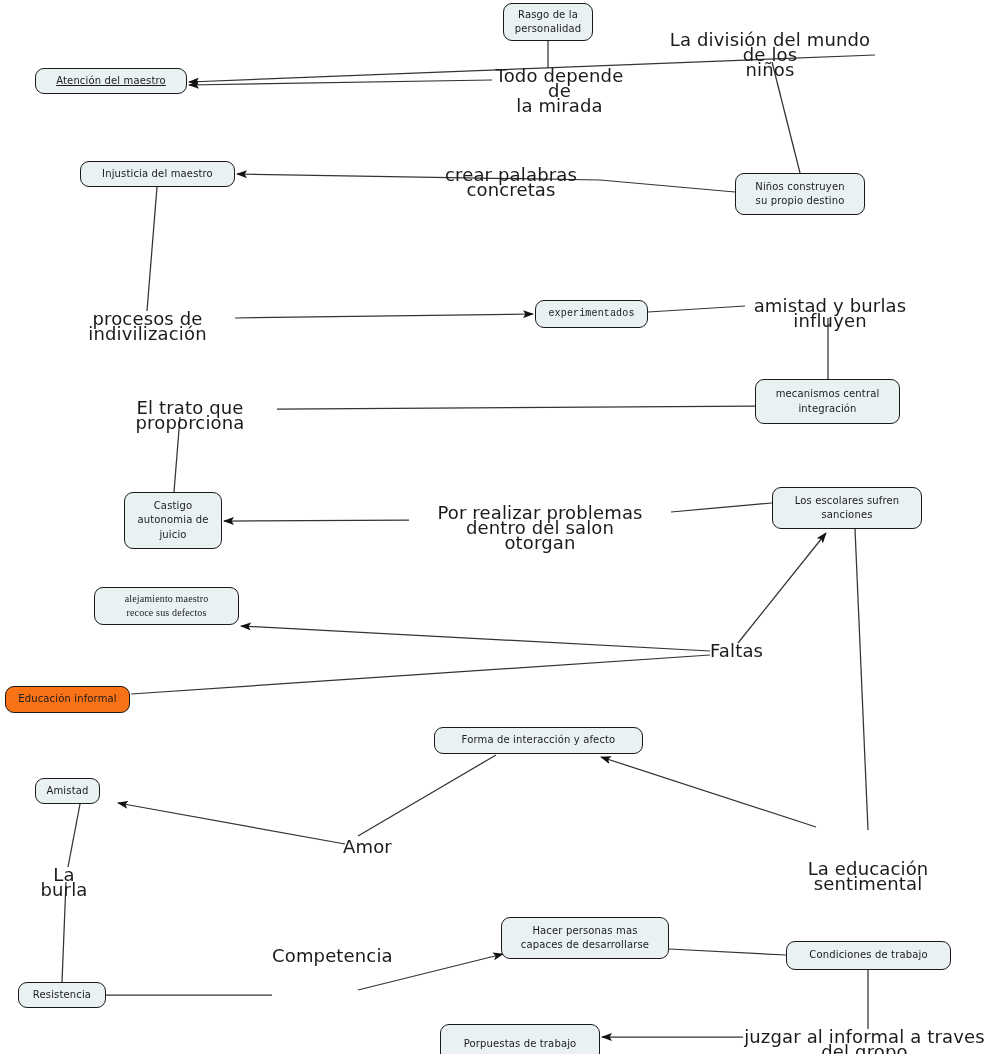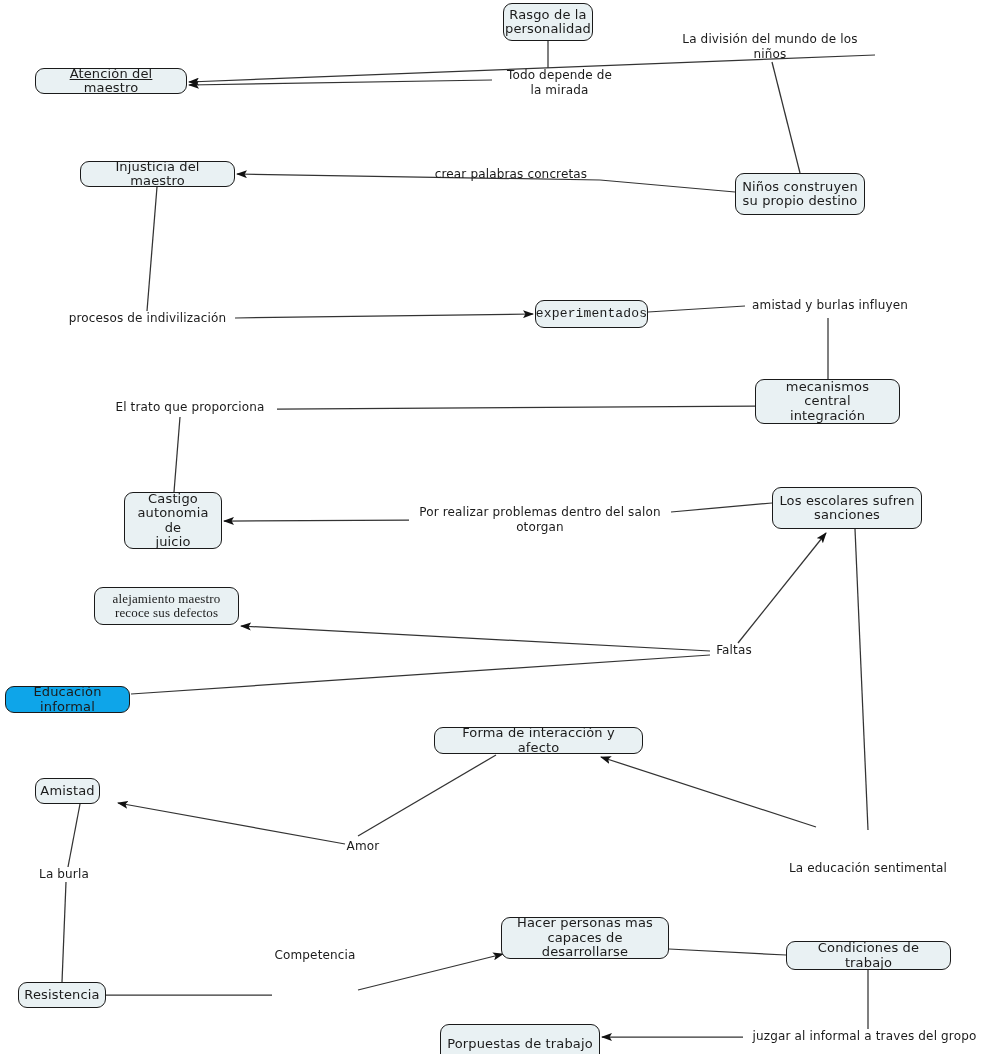--- a/index.html
+++ b/index.html
@@ -10,30 +10,30 @@
     position:absolute;
     box-sizing:border-box;
     background:#e9f1f3;
     border:1.4px solid #1a1a1a;
     border-radius:9px;
     color:#1b1b1b;
     display:flex;
     align-items:center;
     justify-content:center;
     text-align:center;
-    font-size:13px;
+    font-size:10px;
     line-height:14.5px;
     letter-spacing:0.15px;
     white-space:pre-line;
     padding:2px 6px;
   }
   .linklabel{
     position:absolute;
     color:#111;
-    font-size:12px;
+    font-size:18px;
     line-height:15px;
     letter-spacing:0.15px;
     text-align:center;
     white-space:pre-line;
     background:transparent;
   }
 </style>
 </head>
 <body>
 
@@ -85,21 +85,21 @@
       <div class="node" style="left: 535px; top: 300px; width: 113px; height: 28px; background: rgb(233, 241, 243); border-color: rgb(26, 26, 26); color: rgb(27, 27, 27); font-family: Liberation Mono, monospace;">experimentados</div>
       <div class="node" style="left: 755px; top: 379px; width: 145px; height: 45px; background: rgb(233, 241, 243); border-color: rgb(26, 26, 26); color: rgb(27, 27, 27);">mecanismos  central
 integración</div>
       <div class="node" style="left: 772px; top: 487px; width: 150px; height: 42px; background: rgb(233, 241, 243); border-color: rgb(26, 26, 26); color: rgb(27, 27, 27);">Los  escolares  sufren
 sanciones</div>
       <div class="node" style="left: 124px; top: 492px; width: 98px; height: 57px; background: rgb(233, 241, 243); border-color: rgb(26, 26, 26); color: rgb(27, 27, 27);">Castigo
 autonomia de
 juicio</div>
       <div class="node" style="left: 94px; top: 587px; width: 145px; height: 38px; background: rgb(233, 241, 243); border-color: rgb(26, 26, 26); color: rgb(27, 27, 27); font-family: Liberation Serif, serif;">alejamiento  maestro
 recoce  sus  defectos</div>
-      <div class="node" style="left: 5px; top: 686px; width: 125px; height: 27px; background: #0ea5e9; border-color: rgb(26, 26, 26); color: rgb(27, 27, 27);">Educación informal</div>
+      <div class="node" style="left: 5px; top: 686px; width: 125px; height: 27px; background: #f97316; border-color: rgb(26, 26, 26); color: rgb(27, 27, 27);">Educación informal</div>
       <div class="node" style="left: 434px; top: 727px; width: 209px; height: 27px; background: rgb(233, 241, 243); border-color: rgb(26, 26, 26); color: rgb(27, 27, 27);">Forma  de  interacción  y afecto</div>
       <div class="node" style="left: 35px; top: 778px; width: 65px; height: 26px; background: rgb(233, 241, 243); border-color: rgb(26, 26, 26); color: rgb(27, 27, 27);">Amistad</div>
       <div class="node" style="left: 501px; top: 917px; width: 168px; height: 42px; background: rgb(233, 241, 243); border-color: rgb(26, 26, 26); color: rgb(27, 27, 27);">Hacer  personas  mas
 capaces de  desarrollarse</div>
       <div class="node" style="left: 786px; top: 941px; width: 165px; height: 29px; background: rgb(233, 241, 243); border-color: rgb(26, 26, 26); color: rgb(27, 27, 27);">Condiciones  de  trabajo</div>
       <div class="node" style="left: 18px; top: 982px; width: 88px; height: 26px; background: rgb(233, 241, 243); border-color: rgb(26, 26, 26); color: rgb(27, 27, 27);">Resistencia</div>
       <div class="node" style="left: 440px; top: 1024px; width: 160px; height: 40px; background: rgb(233, 241, 243); border-color: rgb(26, 26, 26); color: rgb(27, 27, 27);">Porpuestas  de  trabajo</div>
     </div>
   <div id="label-layer">
       <div class="linklabel" style="left: 665px; top: 32px; width: 210px; color: rgb(27, 27, 27);">La  división del  mundo  de los

